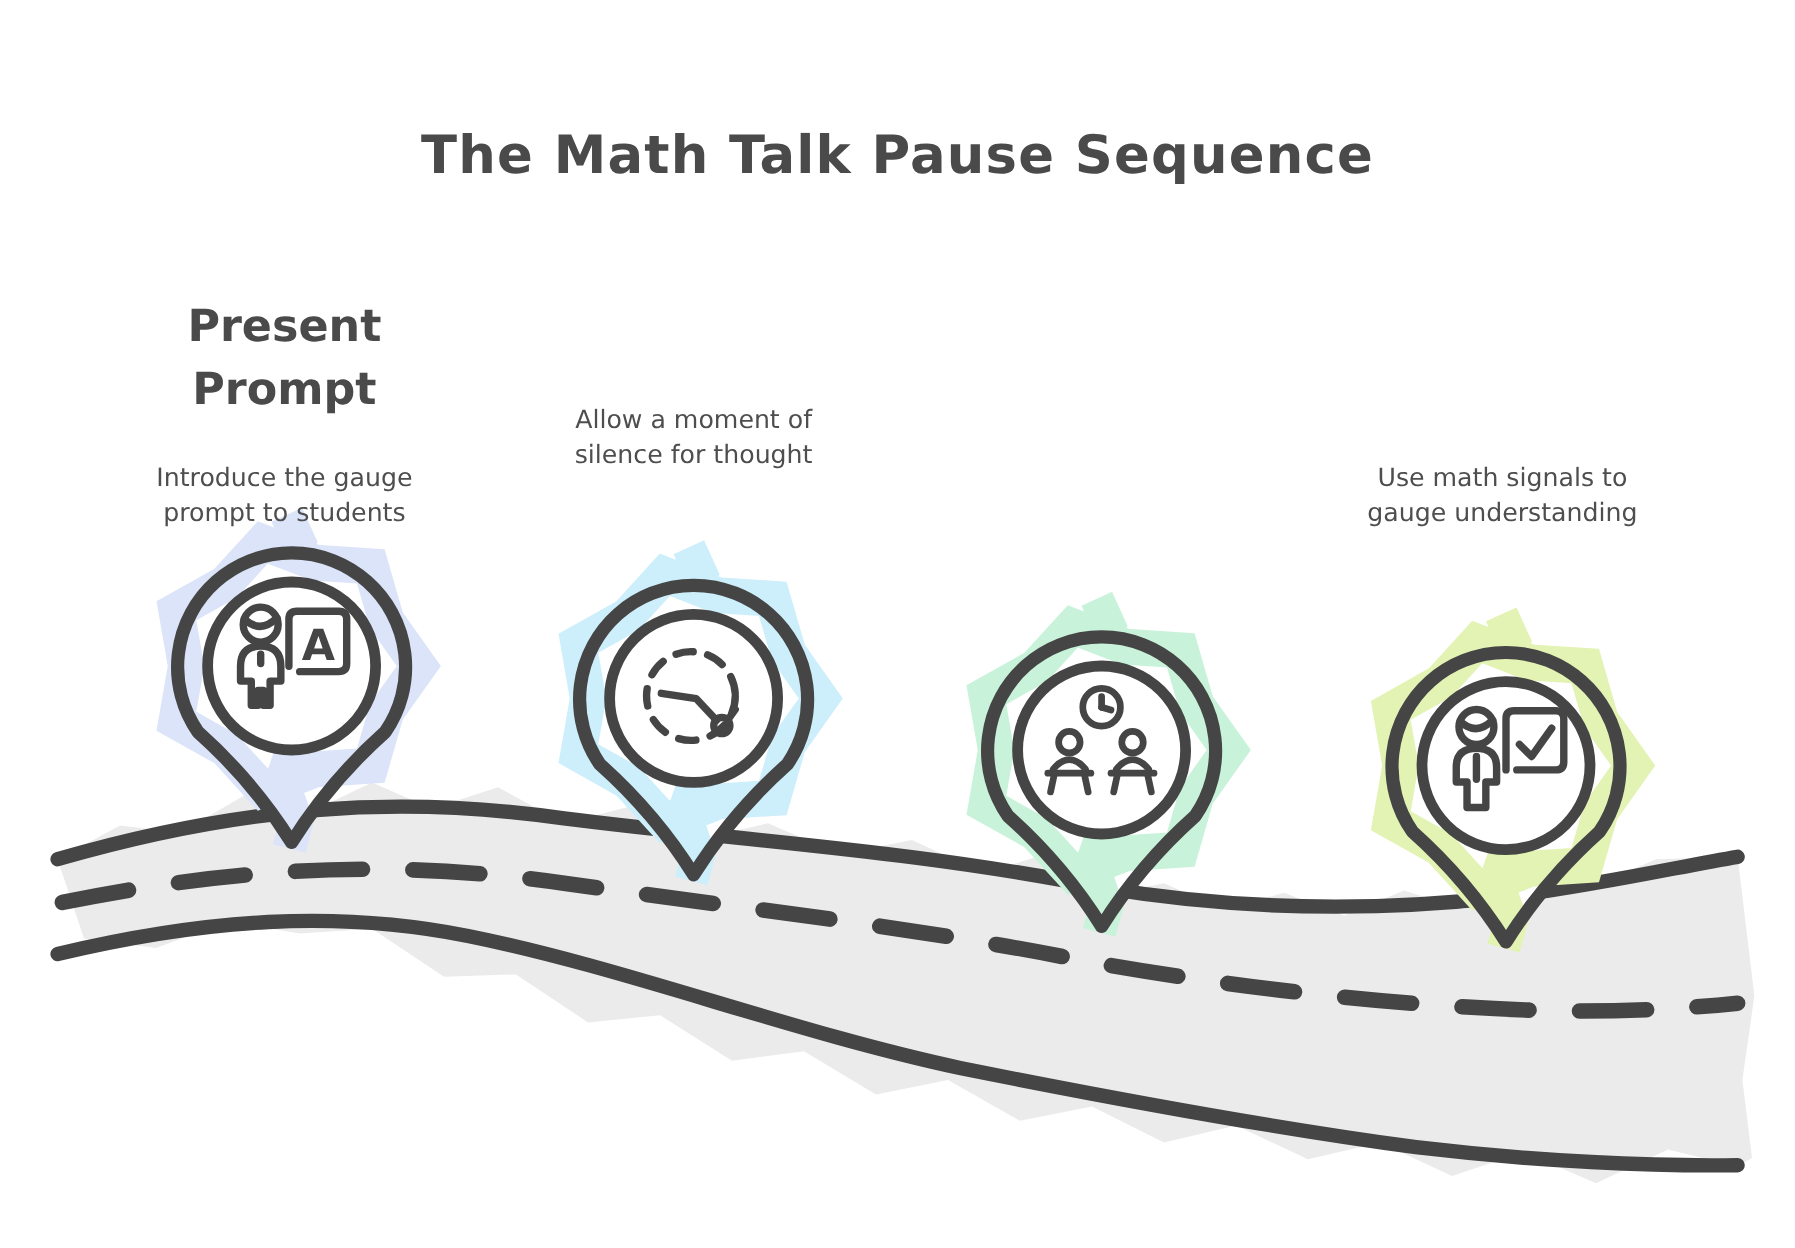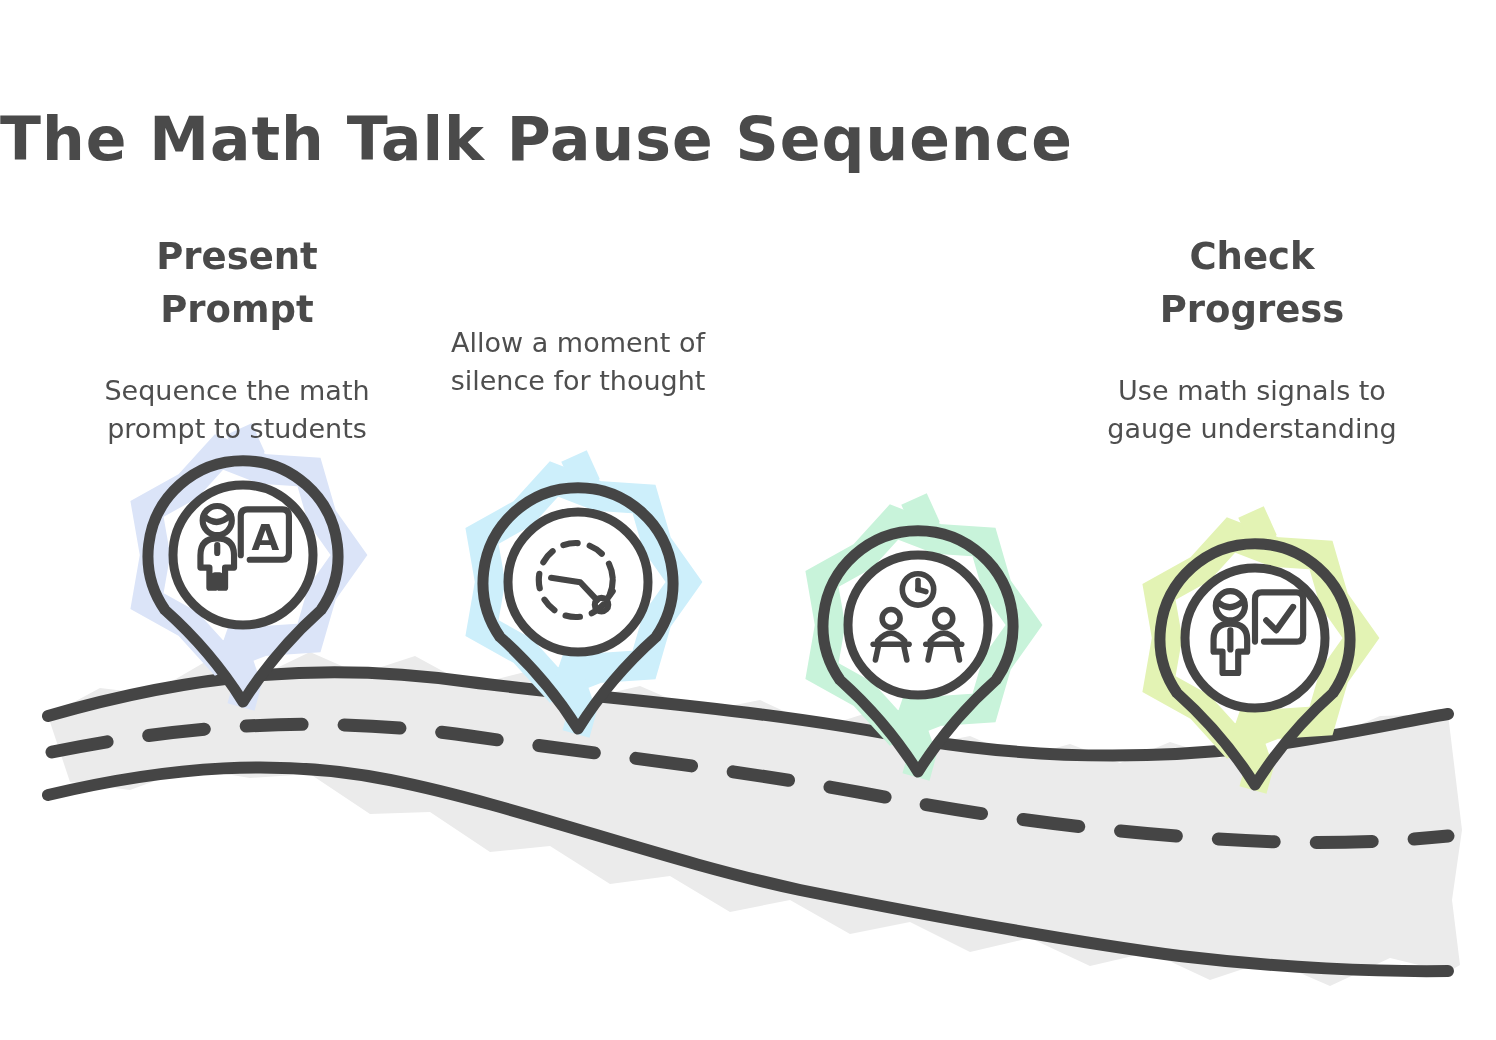--- a/index.html
+++ b/index.html
@@ -2,33 +2,33 @@
 <html><head>
 <meta charset="utf-8">
 <style>
   html,body{margin:0;padding:0;background:#fff;}
   #canvas{
     position:relative;width:1496px;height:1040px;background:#ffffff;
     font-family:"DejaVu Sans","Liberation Sans",sans-serif;overflow:hidden;
   }
   #scene{position:absolute;left:0;top:0;}
   .title{
-    position:absolute;left:0;top:104px;width:1496px;text-align:left;
-    font-size:60px;font-weight:800;color:#4a4a4a;letter-spacing:1px;
+    position:absolute;left:0;top:104px;width:1496px;text-align:center;
+    font-size:44px;font-weight:800;color:#4a4a4a;letter-spacing:1px;
   }
   .step-label{
     position:absolute;width:320px;text-align:center;white-space:pre-line;
     font-size:37px;font-weight:800;color:#4a4a4a;line-height:1.42;
   }
   .step-desc{
     position:absolute;width:320px;text-align:center;white-space:pre-line;
-    font-size:27px;font-weight:500;color:#4e4e4e;line-height:1.4;
+    font-size:21px;font-weight:500;color:#4e4e4e;line-height:1.4;margin-top:12px;
   }
   .c1{left:77px;}  .c2{left:418px;} .c3{left:757px;} .c4{left:1092px;}
-  .lbl{top:231px;text-align:center;}
+  .lbl{top:246px;text-align:center;}
   .d-high{top:372px;} .d-low{top:324px;}
 </style>
 </head>
 <body>
 
 <div id="canvas">
 
   <svg id="scene" width="1496" height="1040" viewBox="0 0 1496 1040">
 
     <g>
@@ -115,25 +115,23 @@
         <path d="M50,55 L50,17 Q50,11 56,11 L87,11 Q93,11 93,17 L93,49 Q93,55 87,55 L58,55"></path>
         <path d="M60,36 L69,45 L84,24"></path>
       </g>
     </g>
   </svg>
 
   <div class="title">The Math Talk Pause Sequence</div>
 
   <div class="step-label c1 lbl">Present
 Prompt</div>
-  <div class="step-desc  c1 d-high">Sequence the math
+  <div class="step-desc  c1 d-high">Introduce the gauge
 prompt to students</div>
 
   <div class="step-desc  c2 d-low">Allow a moment of
 silence for thought</div>
 
 
-  <div class="step-label c4 lbl">Check
-Progress</div>
   <div class="step-desc  c4 d-high">Use math signals to
 gauge understanding</div>
 
 </div>
 
 </body></html>

